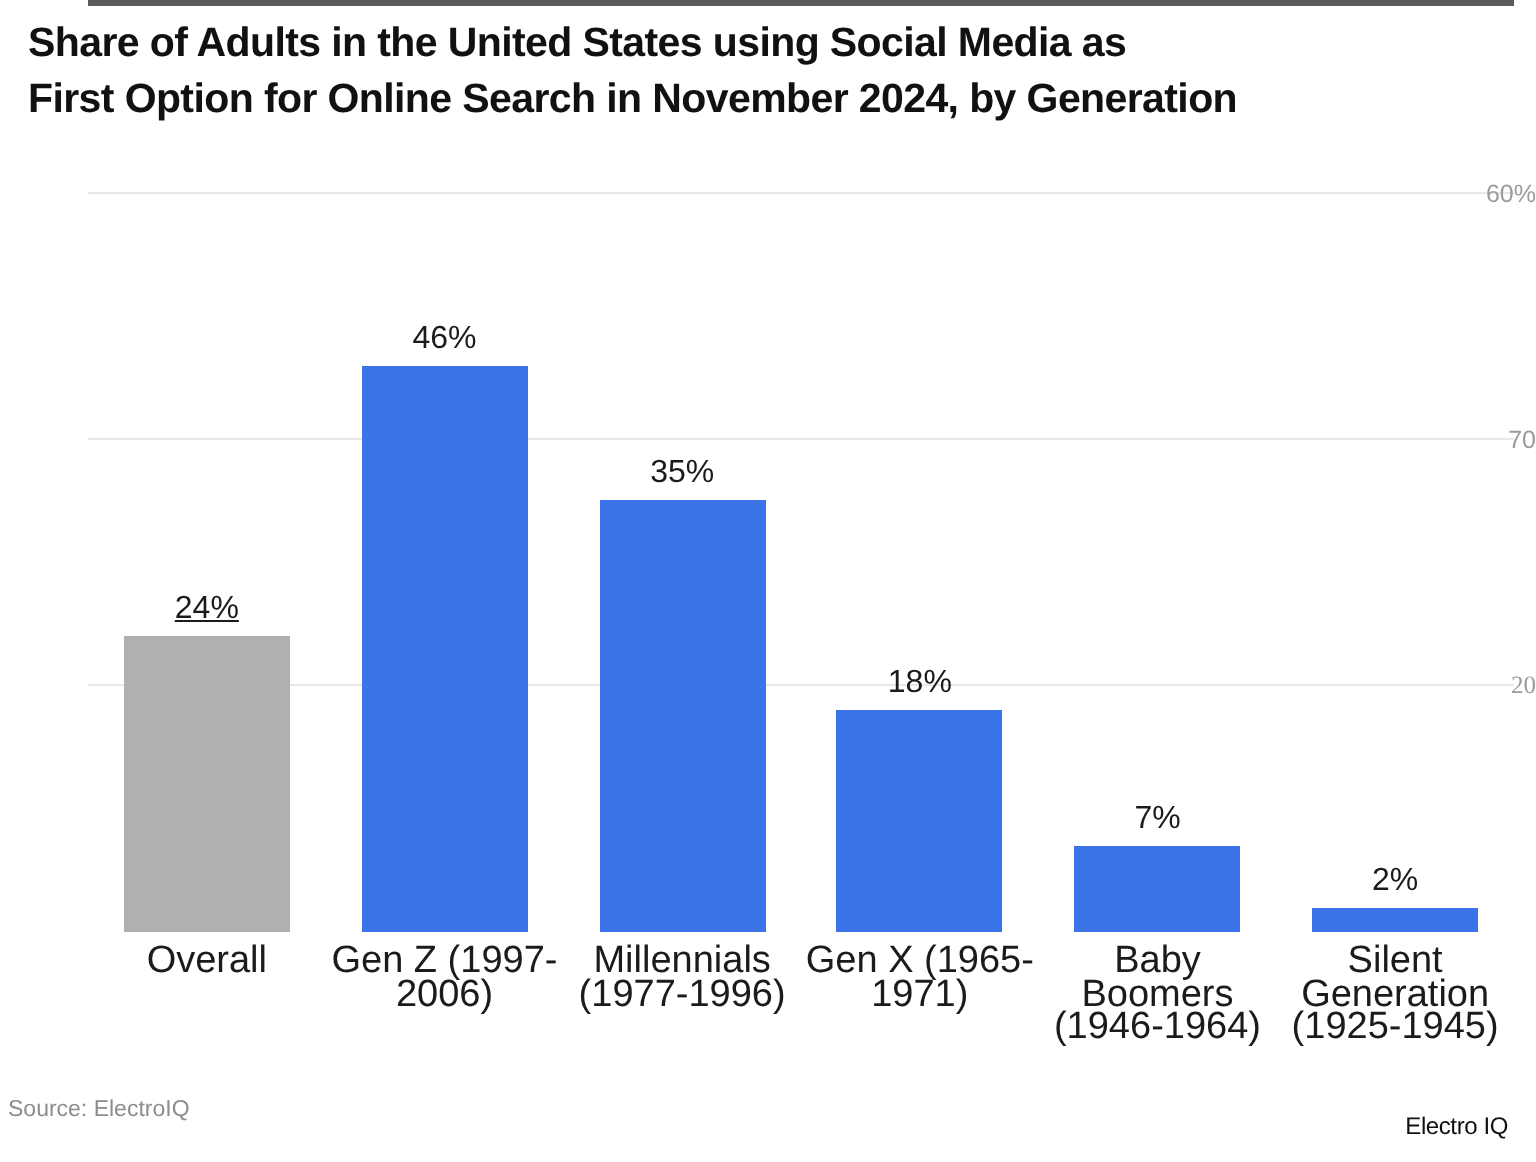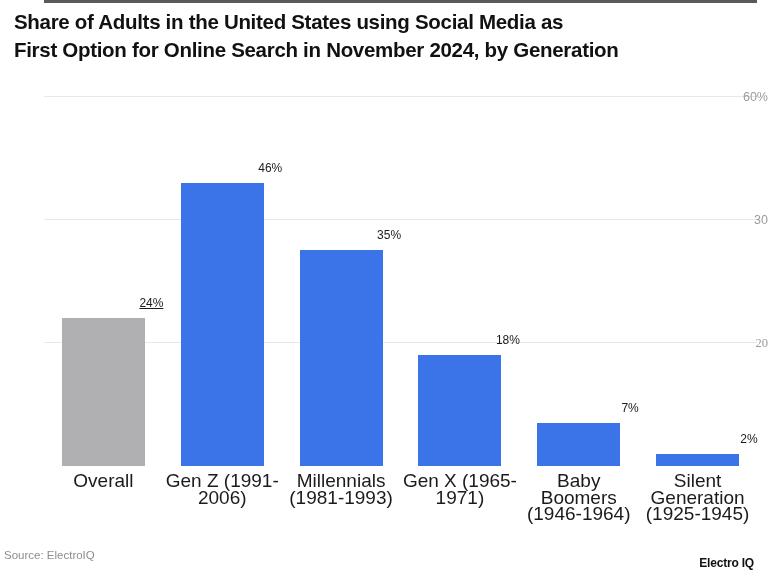--- a/index.html
+++ b/index.html
@@ -68,22 +68,22 @@
   }
 
   
   .bar {
     position: absolute;
     bottom: 0;
   }
 
   .bar-value {
     position: absolute;
-    text-align: right;
-    font-size: 12px;
+    text-align: center;
+    font-size: 16px;
     color: #1b1b1b;
     font-family: "Liberation Sans", sans-serif;
     white-space: nowrap;
   }
 
   .cat-label {
     position: absolute;
     text-align: center;
     font-size: 19px;
     color: #1b1b1b;
@@ -98,21 +98,21 @@
     top: 549px;
     font-size: 11.5px;
     color: #8d8d8d;
     font-family: "Liberation Sans", sans-serif;
   }
   #brand-logo {
     position: absolute;
     right: 14px;
     top: 556px;
     font-size: 12px;
-    font-weight: bold;
+    font-weight: normal;
     color: #111111;
     letter-spacing: -0.2px;
     font-family: "Liberation Sans", sans-serif;
     text-align: right;
   }
 </style>
 </head>
 <body>
 
 <div id="chart-title">Share of Adults in the United States using Social Media as
@@ -120,21 +120,21 @@
 
 <div id="plot">
 
   <div id="grid-layer">
       <div class="gridline" style="top: 342.333px;"></div>
       <div class="gridline" style="top: 219.167px;"></div>
       <div class="gridline" style="top: 96px;"></div>
     </div>
   <div id="ylabel-layer">
       <div class="ytick-label" style="top: 342.833px; font-family: Liberation Serif, serif;">20</div>
-      <div class="ytick-label" style="top: 219.667px;">30</div>
+      <div class="ytick-label" style="top: 219.667px;">70</div>
       <div class="ytick-label" style="top: 96.5px;">60%</div>
     </div>
 
   <div id="axis-line"></div>
 
   <div id="bars-layer">
       <div class="bar" title="Overall: 24%" style="left: 61.9167px; width: 83px; height: 147.8px; top: 318.2px; bottom: auto; background: rgb(176, 176, 179);"></div>
       <div class="bar" title="Gen Z (1997-2006): 46%" style="left: 180.75px; width: 83px; height: 283.283px; top: 182.717px; bottom: auto; background: rgb(59, 115, 232);"></div>
       <div class="bar" title="Millennials (1981-1996): 35%" style="left: 299.583px; width: 83px; height: 215.542px; top: 250.458px; bottom: auto; background: rgb(59, 115, 232);"></div>
       <div class="bar" title="Gen X (1965-1980): 18%" style="left: 418.417px; width: 83px; height: 110.85px; top: 355.15px; bottom: auto; background: rgb(59, 115, 232);"></div>
@@ -144,22 +144,22 @@
   <div id="values-layer">
       <div class="bar-value" style="left: 43.4167px; width: 120px; top: 296.2px; text-decoration: underline;">24%</div>
       <div class="bar-value" style="left: 162.25px; width: 120px; top: 160.717px;">46%</div>
       <div class="bar-value" style="left: 281.083px; width: 120px; top: 228.458px;">35%</div>
       <div class="bar-value" style="left: 399.917px; width: 120px; top: 333.15px;">18%</div>
       <div class="bar-value" style="left: 518.75px; width: 120px; top: 400.892px;">7%</div>
       <div class="bar-value" style="left: 637.583px; width: 120px; top: 431.683px;">2%</div>
     </div>
   <div id="catlabels-layer">
       <div class="cat-label" style="left: 46px; width: 114.833px; top: 473px;">Overall</div>
-      <div class="cat-label" style="left: 164.833px; width: 114.833px; top: 473px;">Gen Z (1991-2006)</div>
-      <div class="cat-label" style="left: 283.667px; width: 114.833px; top: 473px;">Millennials (1981-1993)</div>
+      <div class="cat-label" style="left: 164.833px; width: 114.833px; top: 473px;">Gen Z (1997-2006)</div>
+      <div class="cat-label" style="left: 283.667px; width: 114.833px; top: 473px;">Millennials (1977-1996)</div>
       <div class="cat-label" style="left: 402.5px; width: 114.833px; top: 473px;">Gen X (1965-1971)</div>
       <div class="cat-label" style="left: 521.333px; width: 114.833px; top: 473px;">Baby Boomers (1946-1964)</div>
       <div class="cat-label" style="left: 640.167px; width: 114.833px; top: 473px;">Silent Generation (1925-1945)</div>
     </div>
 
 </div>
 
 <div id="source-note">Source: ElectroIQ</div>
 
 <div id="brand-logo">Electro IQ</div>

